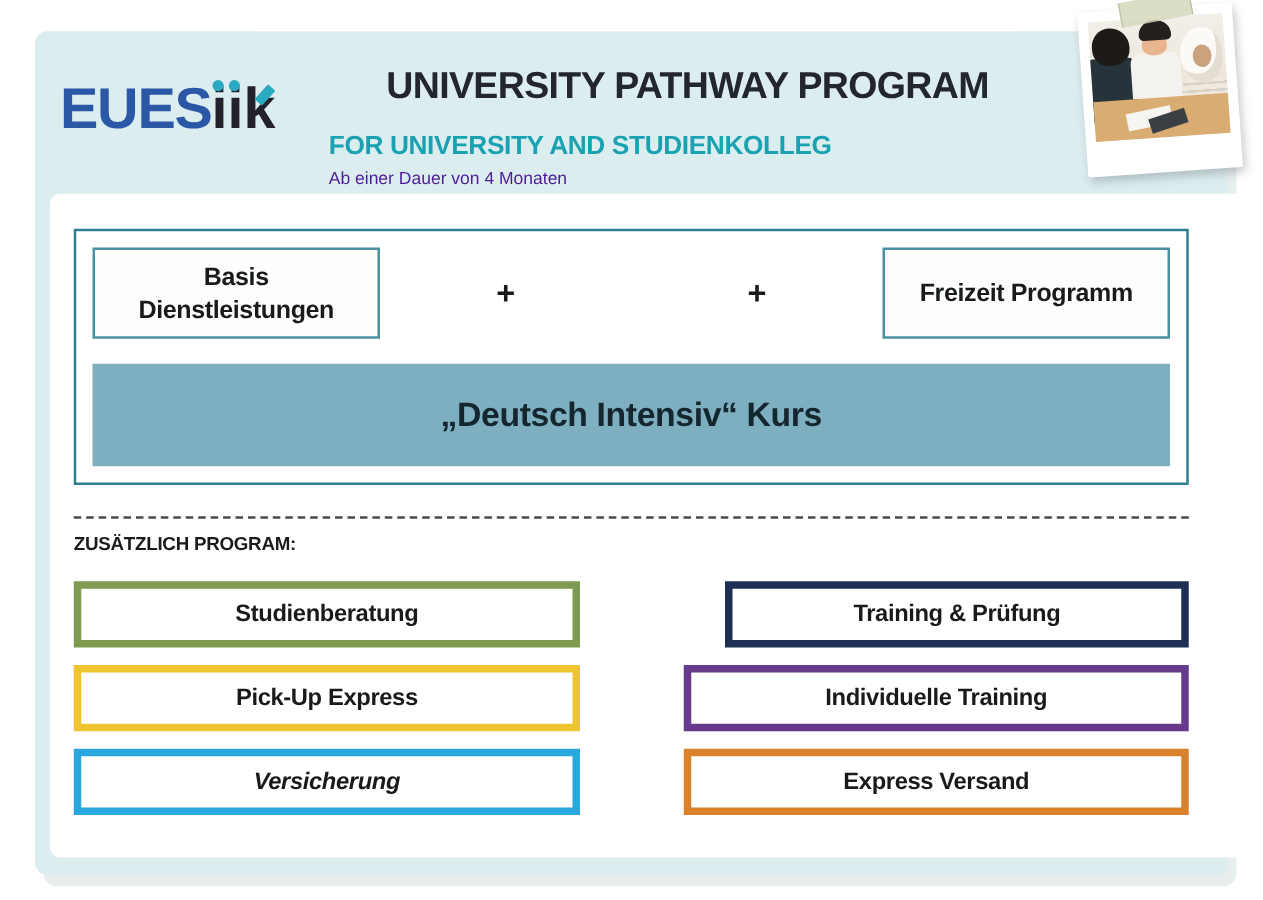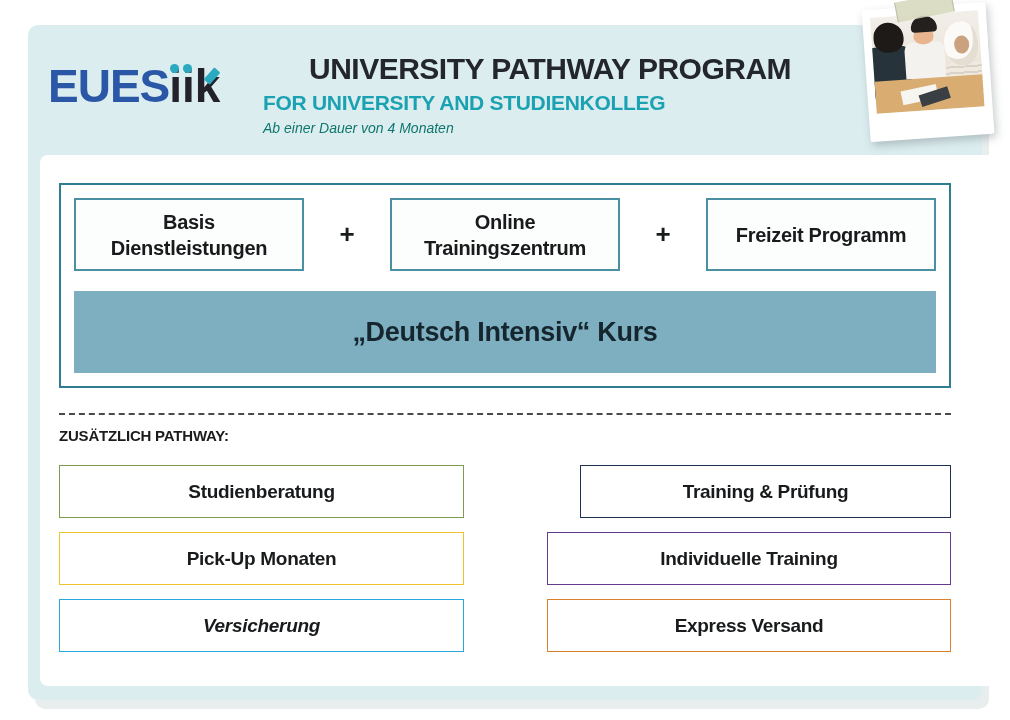--- a/index.html
+++ b/index.html
@@ -24,22 +24,22 @@
   .logo .p2::before { left:1px; }
   .logo .p2::after  { left:14px; }
   .logo .p3 { color:var(--logo_dark,#23222c); position:relative; display:inline-block; }
   .logo .p3::after {
     content:""; position:absolute; width:16px; height:8px; border-radius:1px;
     background:var(--logo_teal,#2aa9c0); transform:rotate(-48deg); right:-1px; top:9px;
   }
 
   .titles { position:absolute; left:235px; top:27px; }
   .title    { font-size:30px; font-weight:bold; letter-spacing:-.5px; color:var(--text_dark,#23272d); line-height:1.15;margin-left:46px; }
-  .subtitle { font-size:21px; font-weight:bold; letter-spacing:-.3px; color:var(--subtitle_teal,#1ba2b2); line-height:1.2; margin-top:3px; }
-  .note     { font-size:14px; font-style:italic; color:#0f766e; margin-top:5px; }
+  .subtitle { font-size:21px; font-weight:bold; letter-spacing:-.3px; color:var(--subtitle_teal,#1ba2b2); line-height:1.2; margin-top:17px; }
+  .note     { font-size:14px; color:#4c1d95; margin-top:5px; }
 
   
   .polaroid {
     position:absolute; left:866px; top:6px; width:124px; height:132px;
     background:#ffffff; border-radius:2px; transform:rotate(-4deg);
     box-shadow:2px 4px 8px rgba(90,100,105,.35); z-index:5;
   }
   .photo { position:absolute; left:8px; top:8px; right:8px; height:96px; overflow:hidden;
     background:linear-gradient(180deg,#f2efe9 0%,#ece5d9 55%,#e3d7c3 100%); }
   .ph-table { position:absolute; bottom:0; left:0; right:0; height:32px; background:#d9ac72; }
@@ -84,21 +84,21 @@
 
   .divider { border-top:2px dashed #4a4a4a; margin-top:25px; width:892px; }
 
   .addons-heading { margin-top:12px; font-size:15px; font-weight:bold; letter-spacing:-.2px; color:#1b1b1b; }
 
   .addons-grid {
     margin-top:21px; display:grid; grid-template-columns:405px 404px;
     column-gap:83px; row-gap:14px;
   }
   .addon {
-    height:53px; border:1px solid #f9a8d4; background:#ffffff;
+    height:53px; border:6px solid #f9a8d4; background:#ffffff;
     display:flex; align-items:center; justify-content:center;
     font-size:19px; font-weight:bold; letter-spacing:-.3px; color:#181a1c;
   }
 </style>
 </head>
 <body>
 
 <div class="card">
 
   <div class="logo">
@@ -110,35 +110,34 @@
     <div class="subtitle">FOR UNIVERSITY AND STUDIENKOLLEG</div>
     <div class="note">Ab einer Dauer von 4 Monaten</div>
   </div>
 
   <div class="panel">
 
     <div class="bundle">
       <div class="bundle-row">
         <div class="bundle-item">Basis Dienstleistungen</div>
         <div class="plus">+</div>
-        <div class="bundle-item">Online Trainingszentrum</div>
         <div class="plus">+</div>
         <div class="bundle-item">Freizeit Programm</div>
       </div>
       <div class="band">„Deutsch Intensiv“ Kurs</div>
     </div>
 
     <div class="divider"></div>
 
-    <div class="addons-heading">ZUSÄTZLICH PATHWAY:</div>
+    <div class="addons-heading">ZUSÄTZLICH PROGRAM:</div>
 
     <div class="addons-grid">
       <div class="addon" style="border-color: rgb(126, 155, 79);">Studienberatung</div>
       <div class="addon" style="border-color: rgb(29, 48, 84); margin-left: 33px;">Training &amp; Prüfung</div>
-      <div class="addon" style="border-color: rgb(238, 196, 49);">Pick-Up Monaten</div>
+      <div class="addon" style="border-color: rgb(238, 196, 49);">Pick-Up Express</div>
       <div class="addon" style="border-color: rgb(102, 58, 140);">Individuelle Training</div>
       <div class="addon" style="border-color: rgb(42, 167, 221); font-style: italic;">Versicherung</div>
       <div class="addon" style="border-color: rgb(217, 130, 43);">Express Versand</div>
     </div>
 
   </div>
 </div>
 
 <div class="polaroid">
   <div class="photo">

